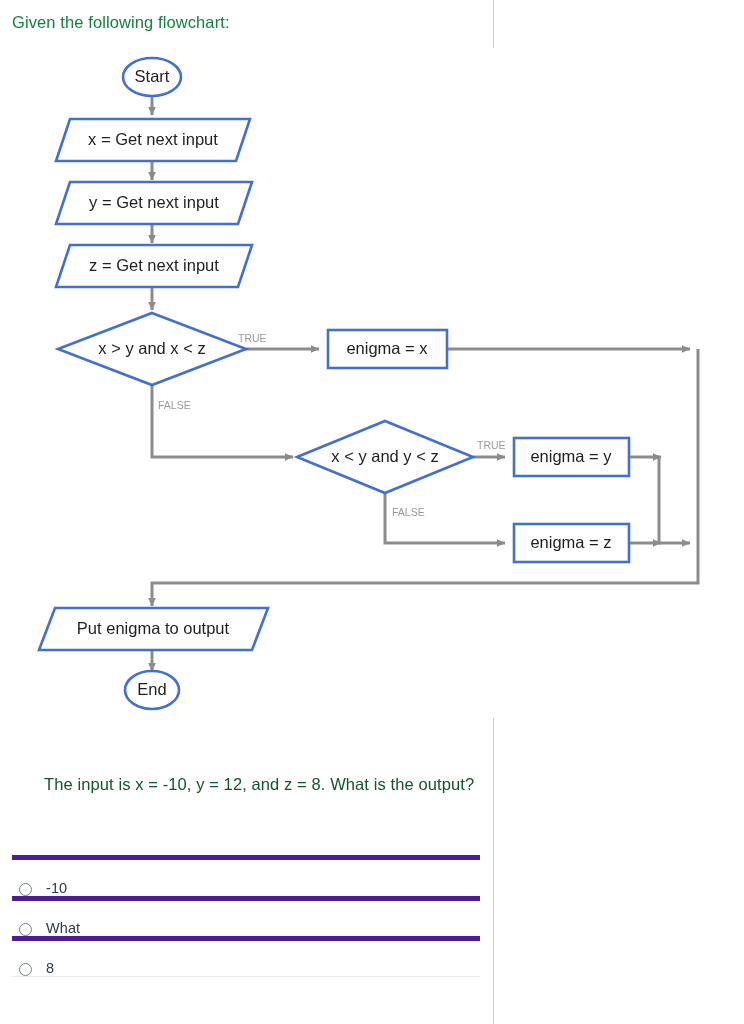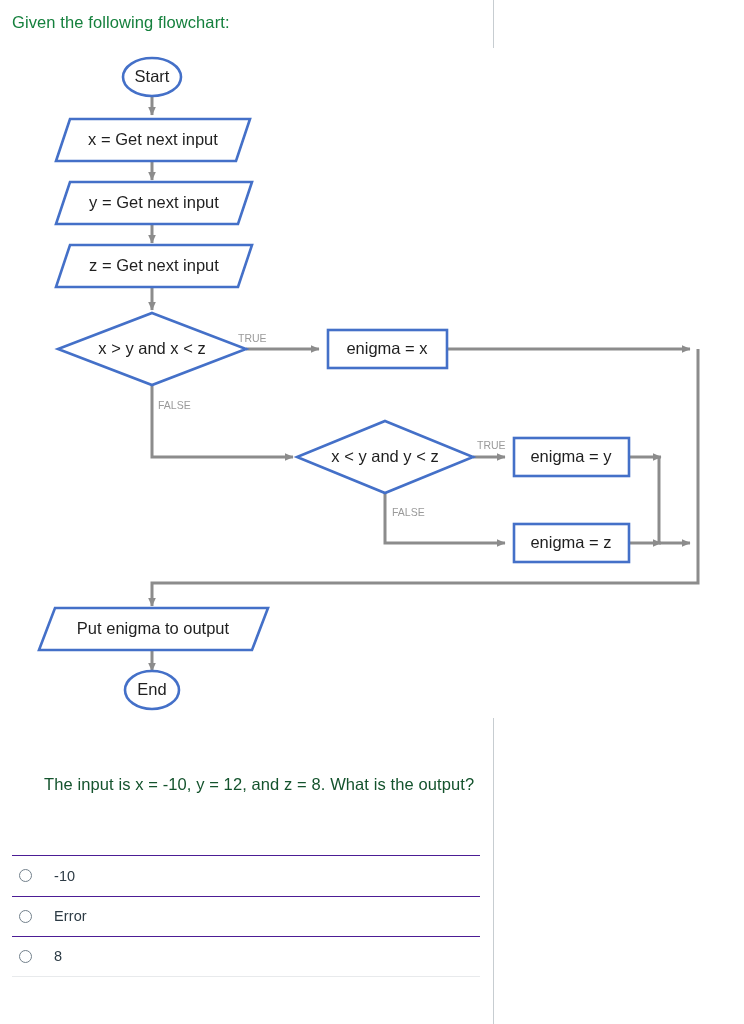--- a/index.html
+++ b/index.html
@@ -84,25 +84,24 @@
 
   
   .answers {
     position: absolute;
     left: 12px;
     top: 855px;
     width: 468px;
   }
   .answer-row {
     display: flex;
-    align-items: center;
+    align-items: flex-end;
     height: 40.5px;
-    border-top: 1px solid #4c1d95;
+    border-top: 5px solid #4c1d95;
     box-sizing: border-box;
-    gap: 8px;
   }
   .answer-row:last-child { border-bottom: 1px solid #e8eaec; }
   .radio {
     width: 13px;
     height: 13px;
     border: 1.4px solid #73818c;
     border-radius: 50%;
     box-sizing: border-box;
     flex: 0 0 auto;
     margin-left: 7px;
@@ -197,19 +196,19 @@
 
 <div class="stem">The input is x = -10, y = 12, and z = 8. What is the output?</div>
 
 <div class="answers">
   <div class="answer-row">
     <span class="radio"></span>
     <span class="answer-label">-10</span>
   </div>
   <div class="answer-row">
     <span class="radio"></span>
-    <span class="answer-label">Error</span>
+    <span class="answer-label">What</span>
   </div>
   <div class="answer-row">
     <span class="radio"></span>
     <span class="answer-label">8</span>
   </div>
 </div>
 
 </body></html>

